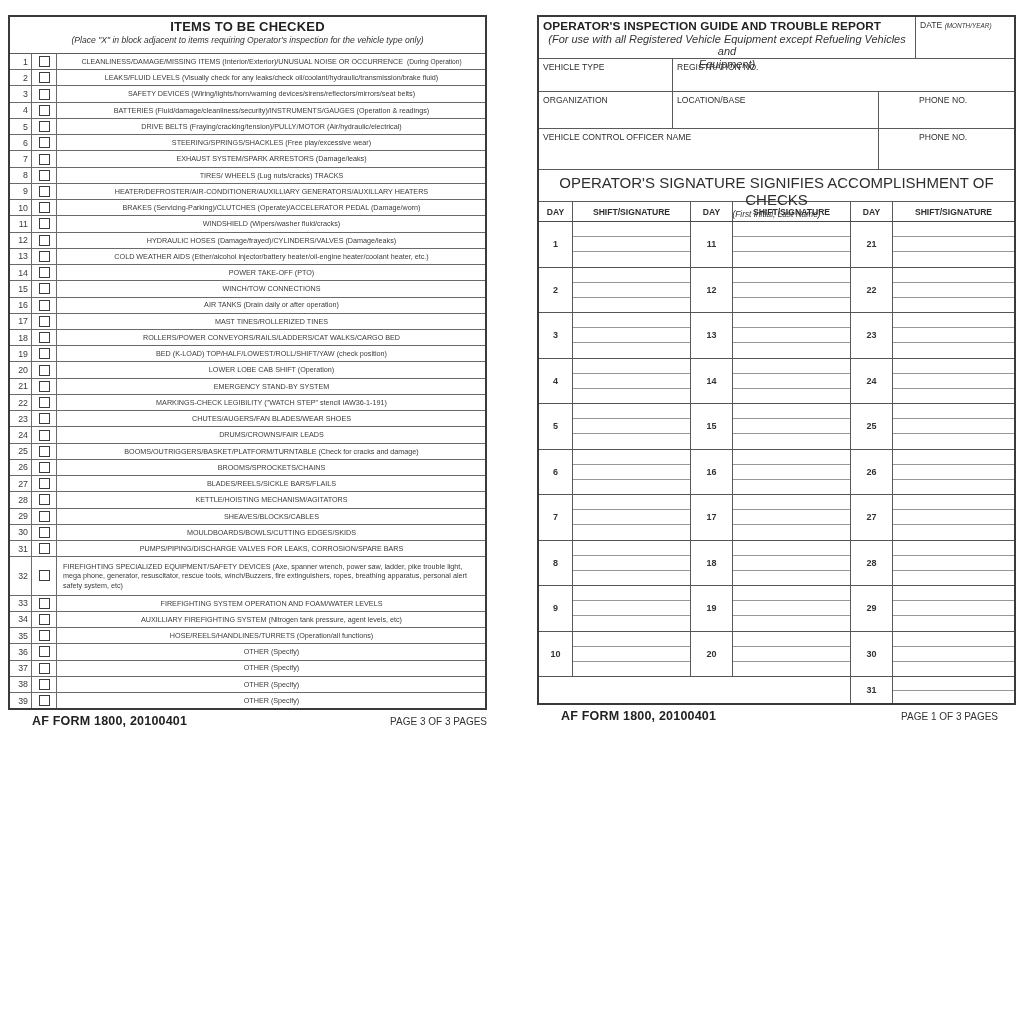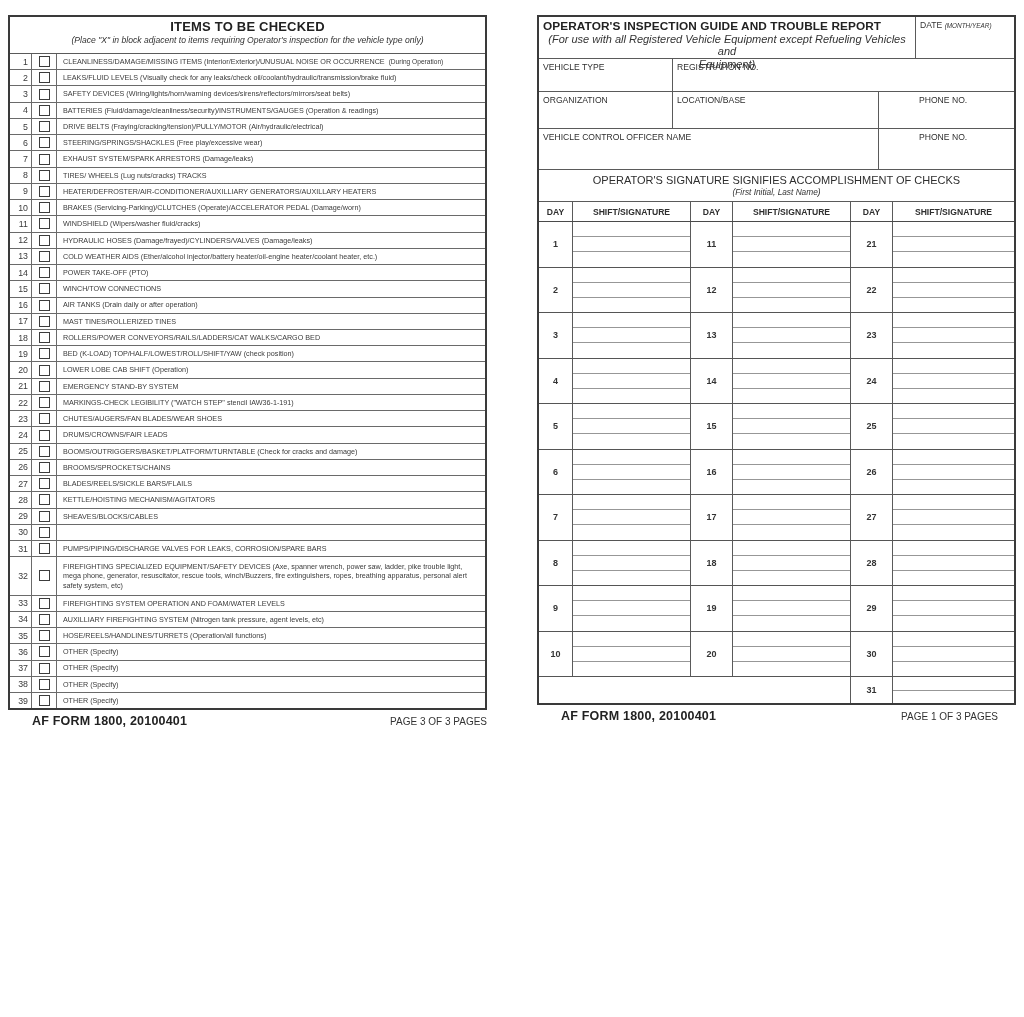--- a/index.html
+++ b/index.html
@@ -19,21 +19,21 @@
   .ltitle { font-weight:bold; font-size:13px; letter-spacing:.2px; color:#222; }
   .lsubtitle { font-style:italic; font-size:8.6px; color:#333; margin-top:1px; }
   .lrows { flex:1; display:flex; flex-direction:column; }
   .irow { flex:1 1 0; display:flex; border-bottom:1px solid #6a6a6a; min-height:0; }
   .irow:last-child { border-bottom:none; }
   .irow.tall { flex:2.45 1 0; }
   .inum { width:22px; border-right:1px solid #6a6a6a; display:flex; align-items:center;
           justify-content:flex-end; padding-right:3px; font-size:8.8px; color:#3a3a3a; }
   .icheck { width:25px; border-right:1px solid #6a6a6a; display:flex; align-items:center; justify-content:center; }
   .checkbox { width:11px; height:11px; border:1.3px solid #3c3c3c; background:#fff; display:block; }
-  .itext { flex:1; display:flex; align-items:center; justify-content:flex-start;
+  .itext { flex:1; display:flex; align-items:center; justify-content:center;
            padding:1px 5px 1px 6px; font-size:7.2px; color:#3a3a3a; }
   .ilabel { line-height:1.3; }
   .inote { font-size:6.6px; white-space:nowrap; padding-left:4px; align-self:center; }
 
   .pfooter { display:flex; justify-content:space-between; align-items:baseline; margin-top:4px; }
   .form-no { font-weight:bold; font-size:12.5px; color:#222; letter-spacing:.2px;margin-left:24px; }
   .page-no { font-size:10px; color:#333; }
   .page-right .page-no { padding-right:18px; }
 
   
@@ -45,21 +45,21 @@
   .rdate-cell { width:99px; border-left:1px solid #5a5a5a; padding:3px 1px 0 4px; font-size:8.6px; }
   .date-note { font-size:6.4px; font-style:italic; }
 
   .frow { display:flex; border-bottom:1px solid #5a5a5a; }
   .frow1 { height:33px; } .frow2 { height:37px; } .frow3 { height:41px; }
   .fcell { font-size:8.6px; padding:3px 0 0 4px; color:#2e2e2e; }
   .fcell + .fcell { border-left:1px solid #5a5a5a; }
   .w133 { width:133px; } .w136 { width:136px;padding-left:40px; } .grow { flex:1; }
 
   .sig-banner-row { height:32px; border-bottom:1px solid #5a5a5a; text-align:center; padding-top:4px; }
-  .sig-banner { font-size:11px; color:#2e2e2e; }
+  .sig-banner { font-size:15px; color:#2e2e2e; }
   .sig-banner-note { font-size:8.3px; font-style:italic; margin-top:1px; }
 
   .sig-header { height:20px; display:flex; border-bottom:1.5px solid #4a4a4a; }
   .shc { display:flex; align-items:center; justify-content:center; font-weight:bold; font-size:8.6px; color:#2e2e2e; }
   .shc + .shc { border-left:1px solid #5a5a5a; }
   .dc0 { width:33px; } .sc0 { width:118px; } .dc1 { width:42px; }
   .sc1 { width:118px; } .dc2 { width:42px; } .sc2 { flex:1; }
 
   .sig-body { flex:1; display:flex; flex-direction:column; }
   .sig-block { flex:1 1 0; display:flex; border-bottom:1.3px solid #555; min-height:0; }
@@ -346,20 +346,23 @@
           </div>
           <div class="itext">
             <span class="ilabel">SHEAVES/BLOCKS/CABLES</span>
           </div>
         </div>
         <div class="irow">
           <div class="inum">30</div>
           <div class="icheck">
             <span class="checkbox"></span>
           </div>
+          <div class="itext">
+            <span class="ilabel">MOULDBOARDS/BOWLS/CUTTING EDGES/SKIDS</span>
+          </div>
         </div>
         <div class="irow">
           <div class="inum">31</div>
           <div class="icheck">
             <span class="checkbox"></span>
           </div>
           <div class="itext">
             <span class="ilabel">PUMPS/PIPING/DISCHARGE VALVES FOR LEAKS, CORROSION/SPARE BARS</span>
           </div>
         </div>

